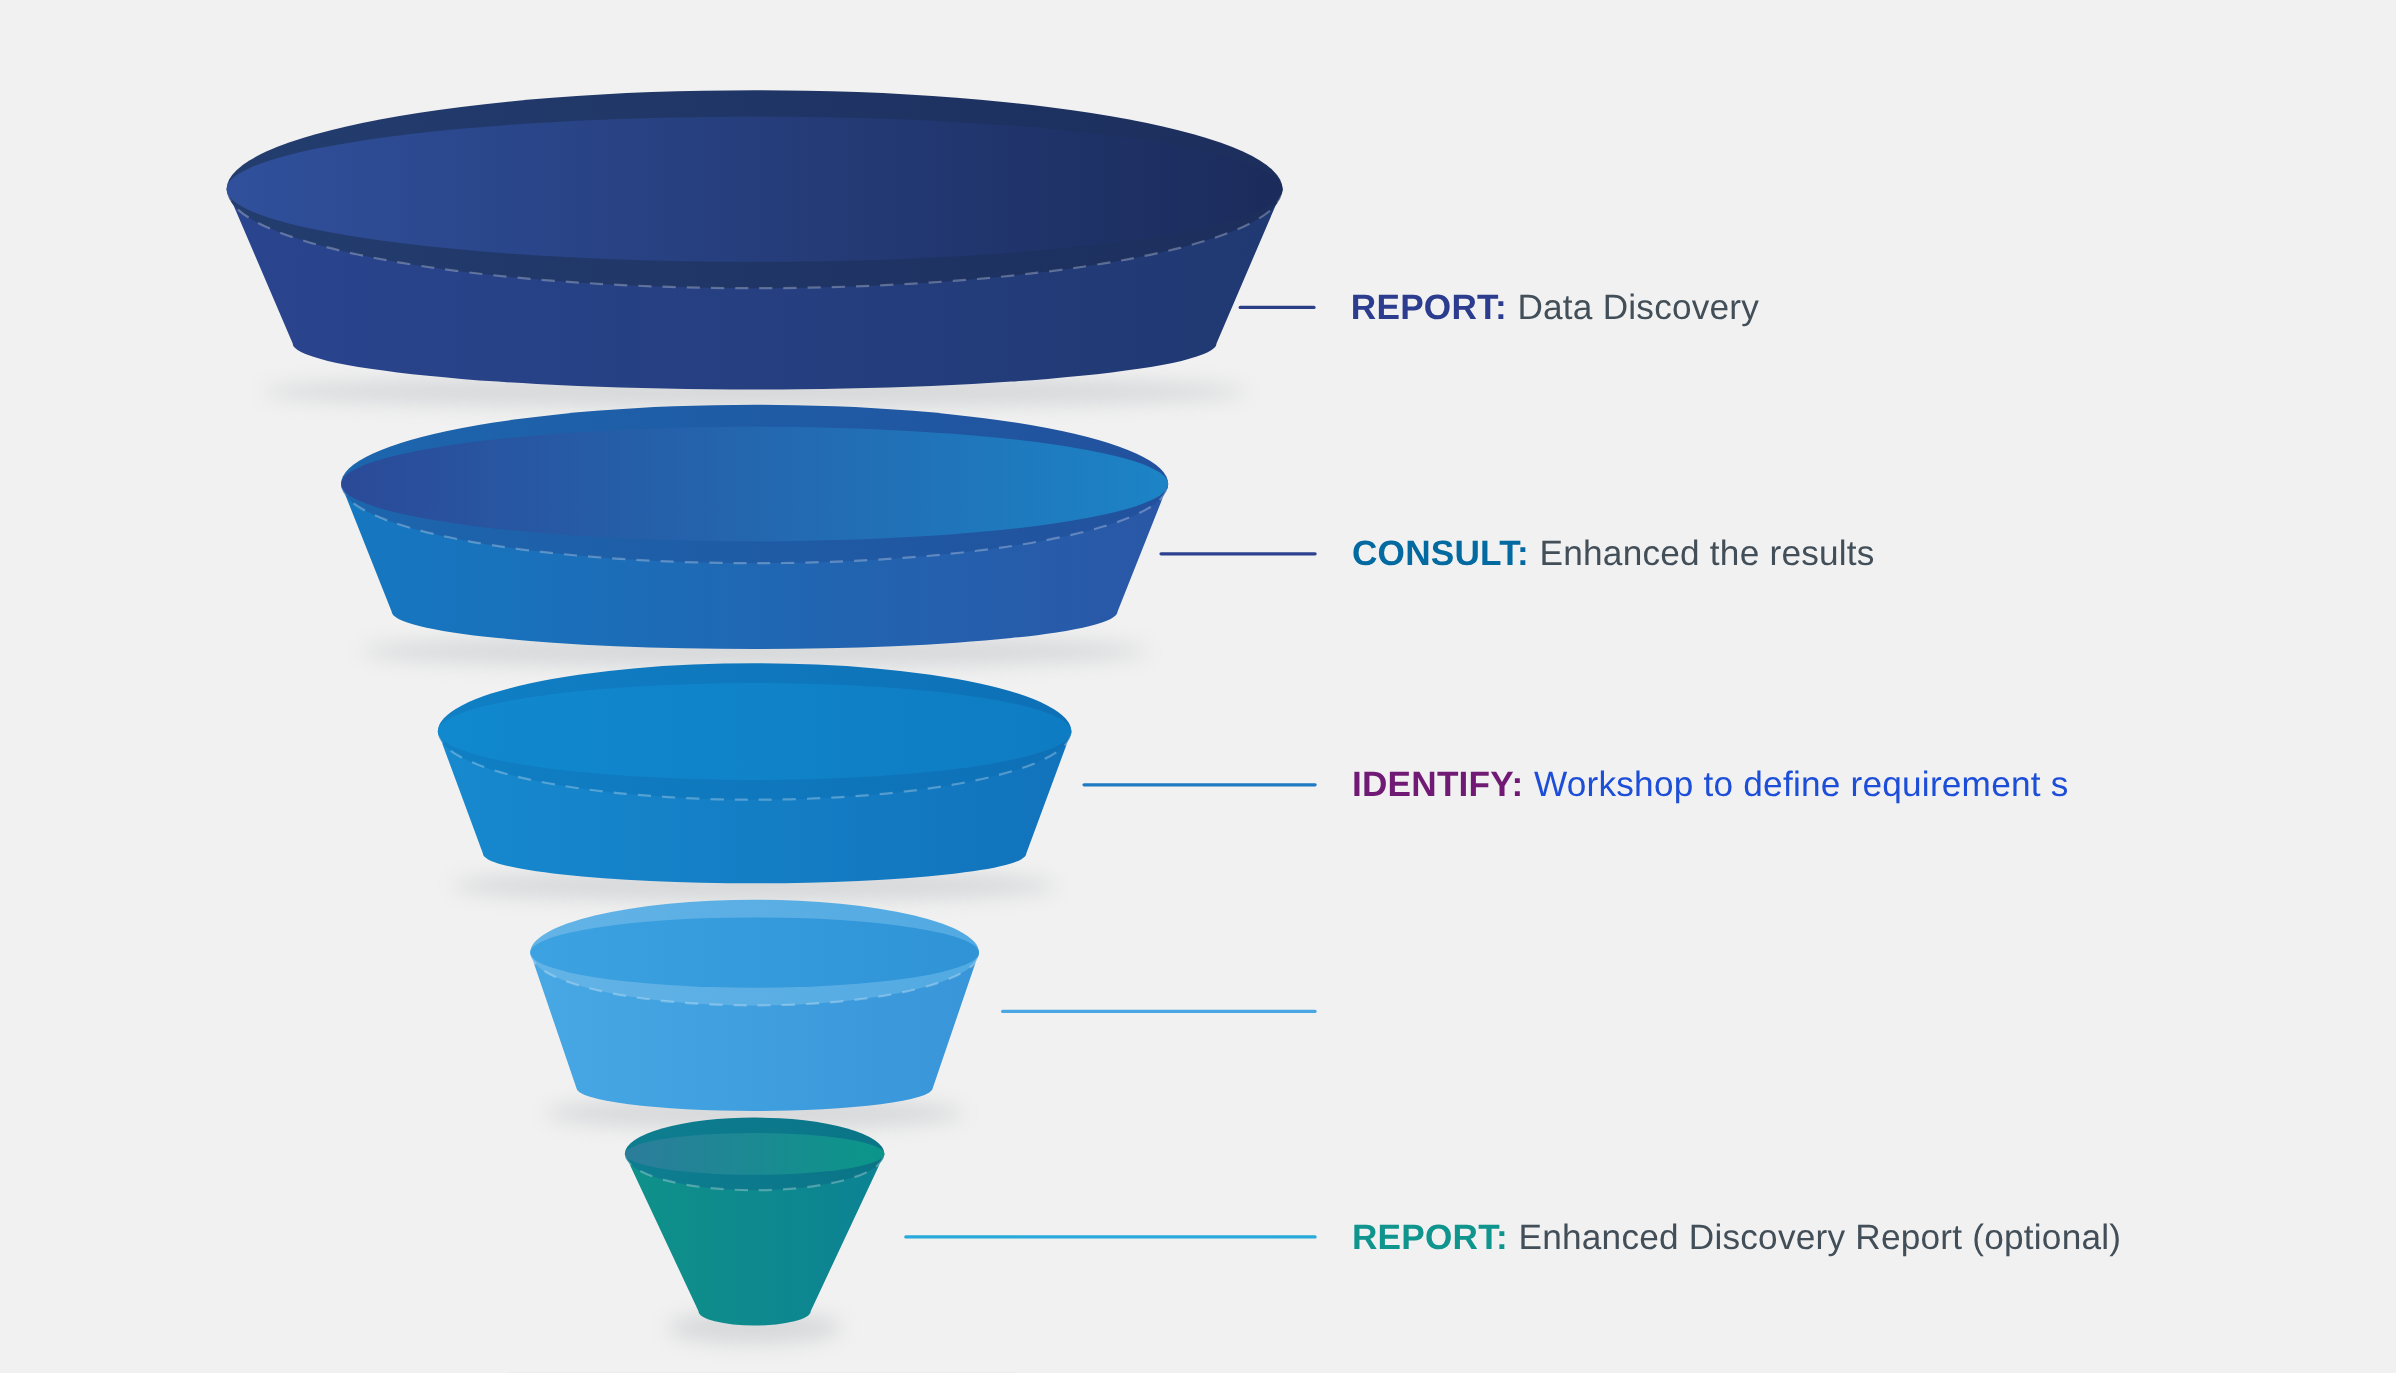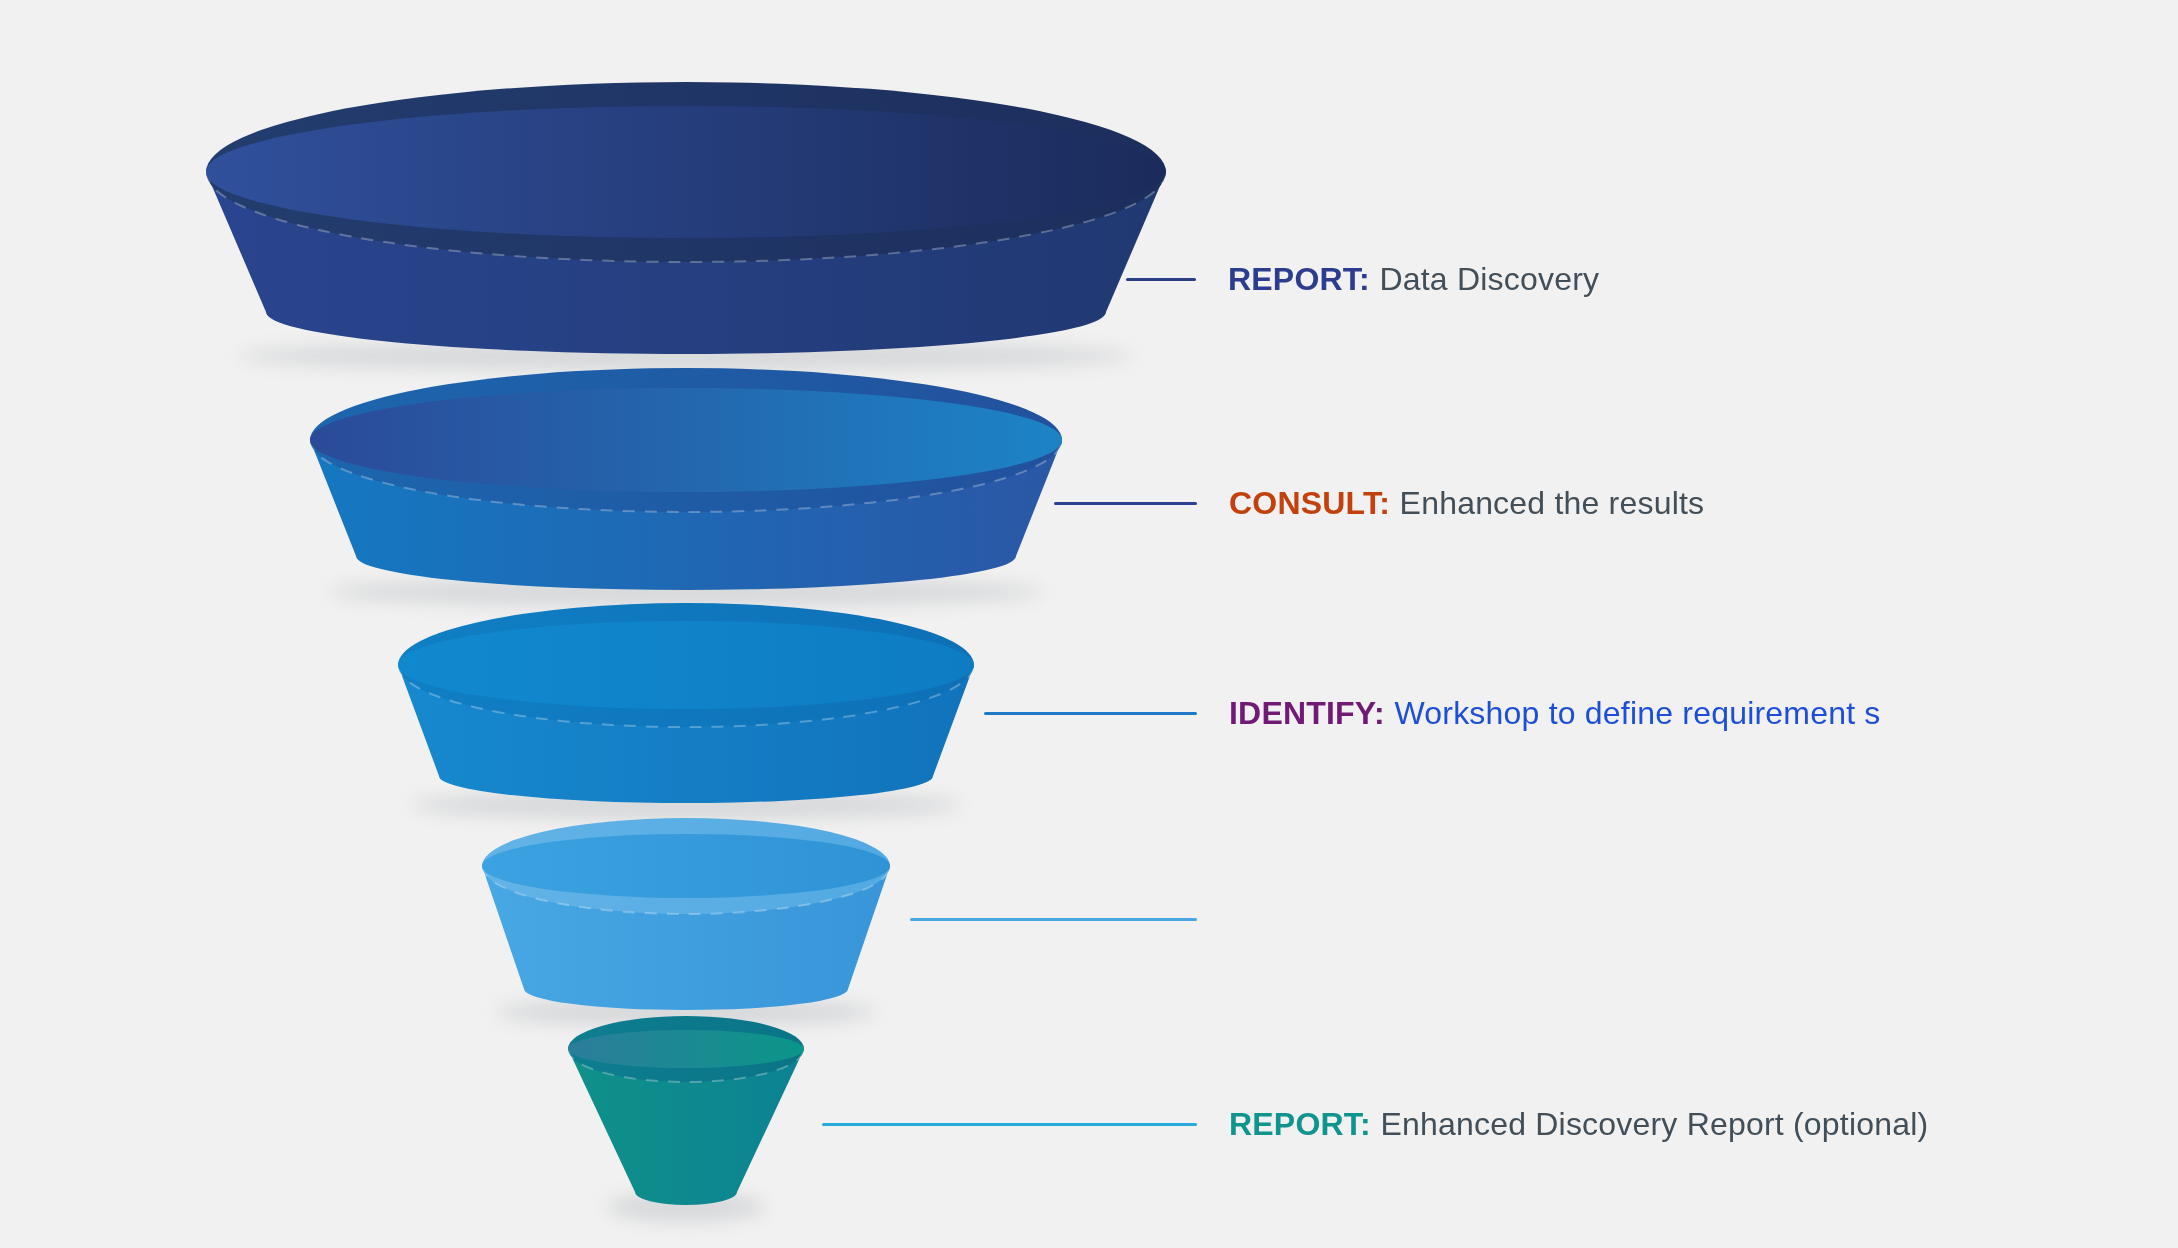--- a/index.html
+++ b/index.html
@@ -150,21 +150,21 @@
   <div class="label-row row-0">
     <span class="leader" style="background: rgb(43, 63, 134);"></span>
     <span class="label-text">
       <span class="kw" style="color: rgb(44, 61, 143);">REPORT:</span><span class="desc" style="color: rgb(66, 79, 89);">Data Discovery</span>
     </span>
   </div>
 
   <div class="label-row row-1">
     <span class="leader" style="background: rgb(44, 65, 144);"></span>
     <span class="label-text">
-      <span class="kw" style="color: #c2410c; margin-top: 48px;">CONSULT:</span><span class="desc" style="color: rgb(66, 79, 89);">Enhanced the results</span>
+      <span class="kw" style="color: #0369a1; margin-top: 48px;">CONSULT:</span><span class="desc" style="color: rgb(66, 79, 89);">Enhanced the results</span>
     </span>
   </div>
 
   <div class="label-row row-2">
     <span class="leader" style="background: rgb(30, 122, 196);"></span>
     <span class="label-text">
       <span class="kw" style="color: #701a75;">IDENTIFY:</span><span class="desc" style="color: #1d4ed8;">Workshop to define requirement s</span>
     </span>
   </div>
 

